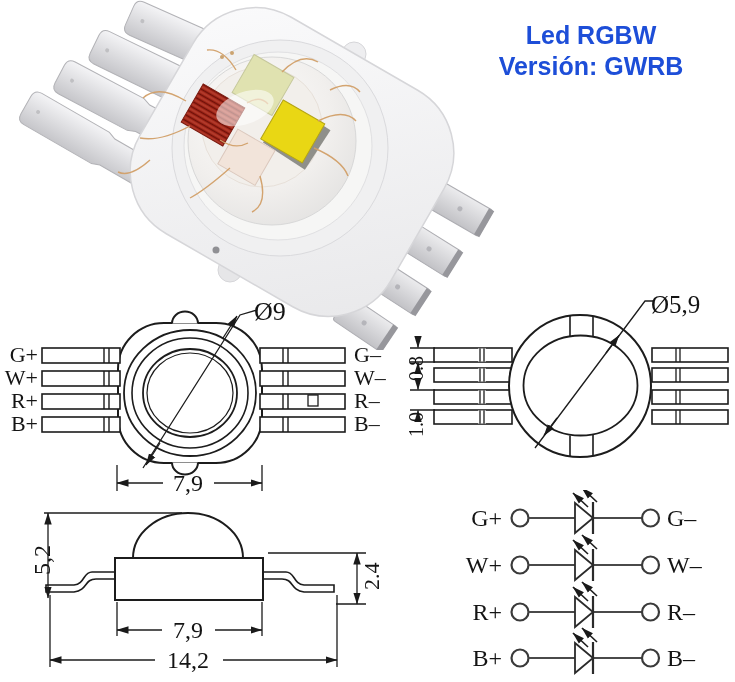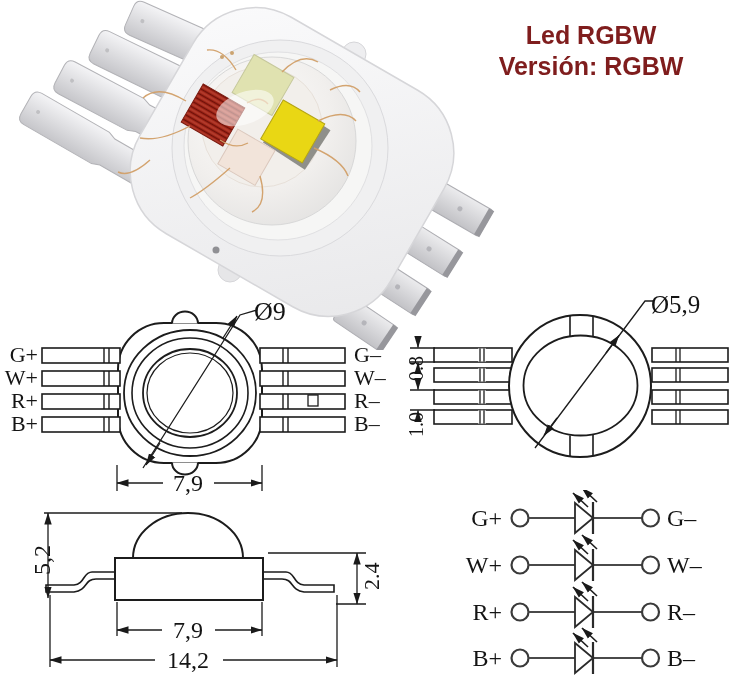--- a/index.html
+++ b/index.html
@@ -2,21 +2,21 @@
 <html><head>
 <meta charset="utf-8">
 <style>
   html,body{margin:0;padding:0;background:#fff;}
   #stage{position:relative;width:735px;height:682px;background:#ffffff;overflow:hidden;
          font-family:"Liberation Sans",sans-serif;}
   .abs{position:absolute;}
   svg text{font-family:"Liberation Serif",serif;fill:#141414;}
   #title-block{position:absolute;left:466px;top:20px;width:250px;text-align:center;
                font-family:"Liberation Sans",sans-serif;font-weight:bold;font-size:25px;
-               color:#7f1d1d;line-height:1.22;}
+               color:#1d4ed8;line-height:1.22;}
   .pin{fill:#ffffff;stroke:#1c1c1c;stroke-width:1.6;}
   .dl{stroke:#1c1c1c;stroke-width:2;fill:#ffffff;}
   .ln{stroke:#1c1c1c;fill:none;}
   .dim{stroke:#1c1c1c;stroke-width:1.3;fill:none;}
   .wire{stroke:#4a4a4a;stroke-width:2;fill:none;}
   .term{fill:#ffffff;stroke:#3a3a3a;stroke-width:2.2;}
   .bond{stroke:#d2a069;stroke-width:1.4;fill:none;opacity:.95;}
 </style>
 </head>
 <body>
@@ -144,21 +144,21 @@
       <path d="M150,160 Q130,178 118,172"></path>
       <path d="M330,90 Q350,80 360,92"></path>
       <circle cx="222" cy="57" r="2" fill="#caa06a" stroke="none"></circle>
       <circle cx="232" cy="53" r="2" fill="#caa06a" stroke="none"></circle>
     </g>
     <ellipse cx="245" cy="108" rx="30" ry="16" transform="rotate(-20 245 108)" fill="#ffffff" opacity="0.55"></ellipse>
   </svg>
 
   <div id="title-block">
     <div>Led RGBW</div>
-    <div>Versión: RGBW</div>
+    <div>Versión: GWRB</div>
   </div>
 
   <svg class="abs" style="left:0;top:295px" width="400" height="200" viewBox="0 0 400 200">
     <g>
       <rect x="118" y="28" width="144" height="140" rx="46" class="dl"></rect>
       <path d="M172,28.5 a13 12 0 0 1 26 0" class="dl"></path>
       <path d="M172,167.5 a13 12 0 0 0 26 0" class="dl"></path>
       <ellipse cx="190" cy="98" rx="66" ry="63" class="ln" stroke-width="1.8"></ellipse>
       <ellipse cx="190" cy="98" rx="58" ry="55" class="ln" stroke-width="1.6"></ellipse>
       <ellipse cx="190" cy="98" rx="47" ry="44" class="ln" stroke-width="1.8"></ellipse>

